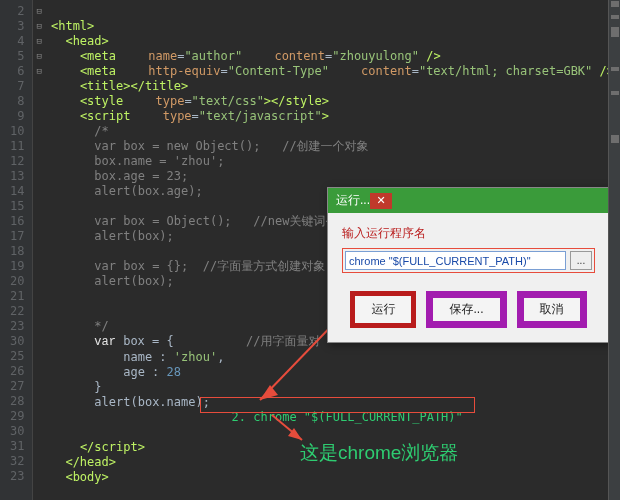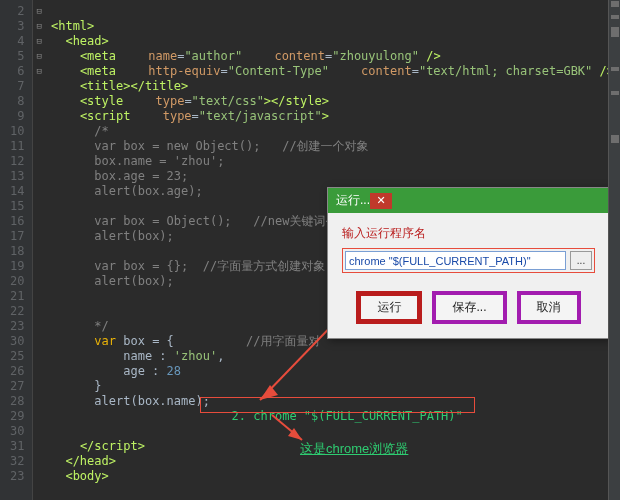--- a/index.html
+++ b/index.html
@@ -34,33 +34,32 @@
   .code {
     padding: 4px 6px;
     white-space: pre;
     line-height: 15px;
     flex: 1;
     position: relative;
   }
   .tag { color: #bef264; }
   .attr { color: #d19a66; padding-left: 25px; }
   .str { color: #98c379; }
-  .kw { color: #eab308; }
+  .kw { color: #e5e5e5; font-family: Liberation Mono, monospace; }
   .com { color: #808080; }
   .num { color: #6897bb; }
   .highlight-box {
     border: 1px solid #e74c3c;
     position: absolute;
   }
   .hl-line28 { left: 200px; top: 397px; width: 275px; height: 16px; }
   .annotation {
     position: absolute;
     font-family: "Microsoft YaHei", sans-serif;
-    font-size: 13px;
-    text-decoration: underline;
+    font-size: 19px;
   }
   .anno-green { color: #2ecc71; left: 300px; top: 440px; }
   .anno-red1 { color: #e74c3c; left: 455px; top: 290px; }
   .arrow { position: absolute; pointer-events: none; }
   .dialog {
     position: absolute;
     left: 327px;
     top: 187px;
     width: 283px;
     background: linear-gradient(#cde5cc, #e8f0e8);
@@ -107,21 +106,21 @@
     border: 1px solid #999;
     background: #eee;
     color: #333;
     cursor: pointer;
     font-size: 10px;
     display: flex; align-items: center; justify-content: center;
   }
   .dialog-buttons { display: flex; gap: 10px; justify-content: center; }
   .dialog-btn {
     padding: 3px 16px;
-    border: 4px solid #a21caf;
+    border: 7px solid #a21caf;
     background: #f4f4f4;
     color: #222;
     cursor: pointer;
     font-size: 12px;
     font-family: inherit;
   }
   .dialog-btn.primary { border: 5px solid #b91c1c; }
   .minimap {
     position: absolute;
     right: 0; top: 0;

